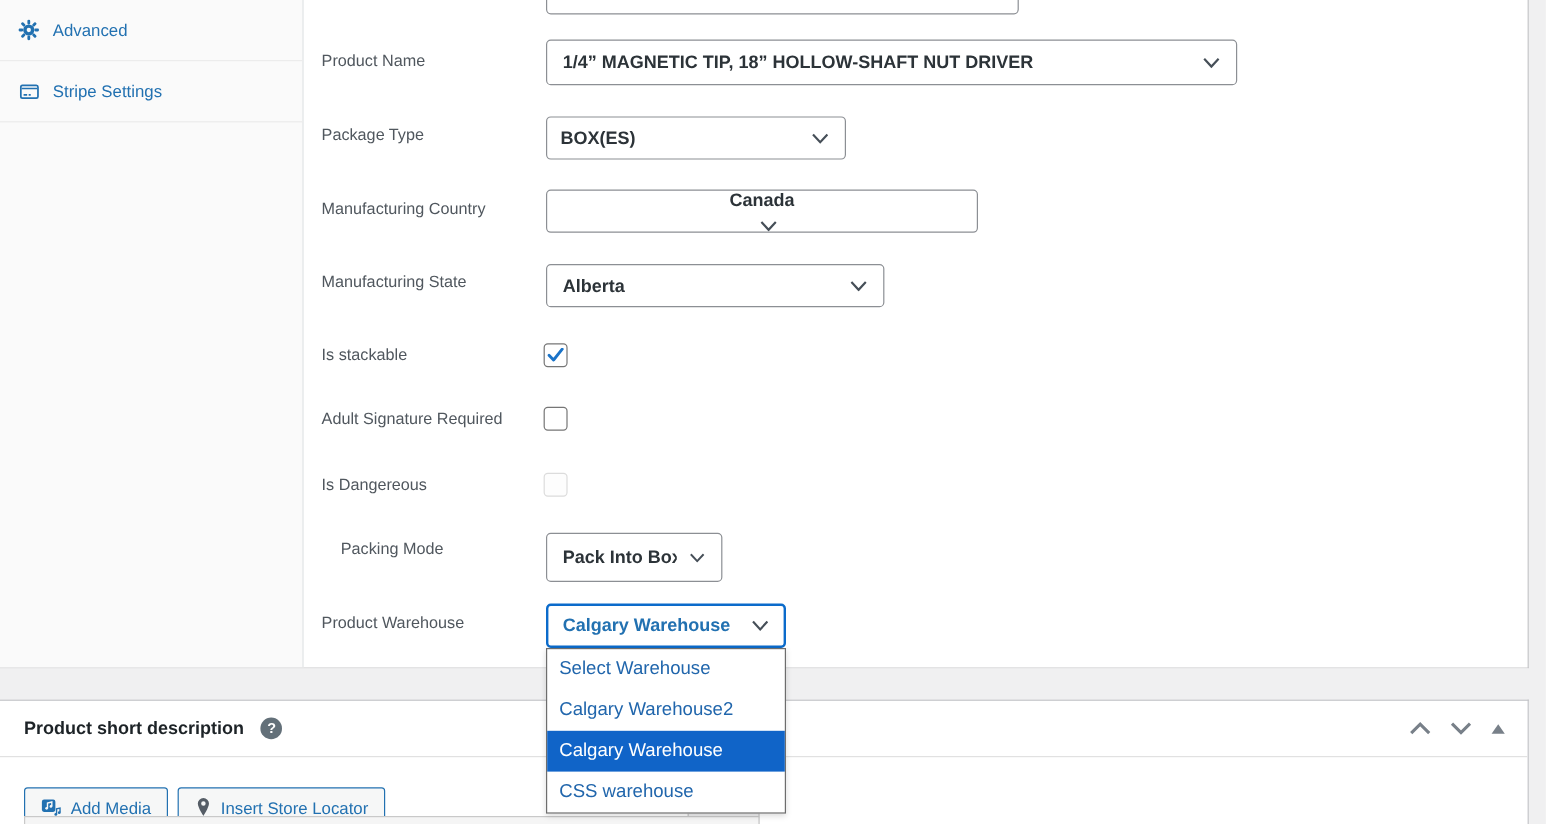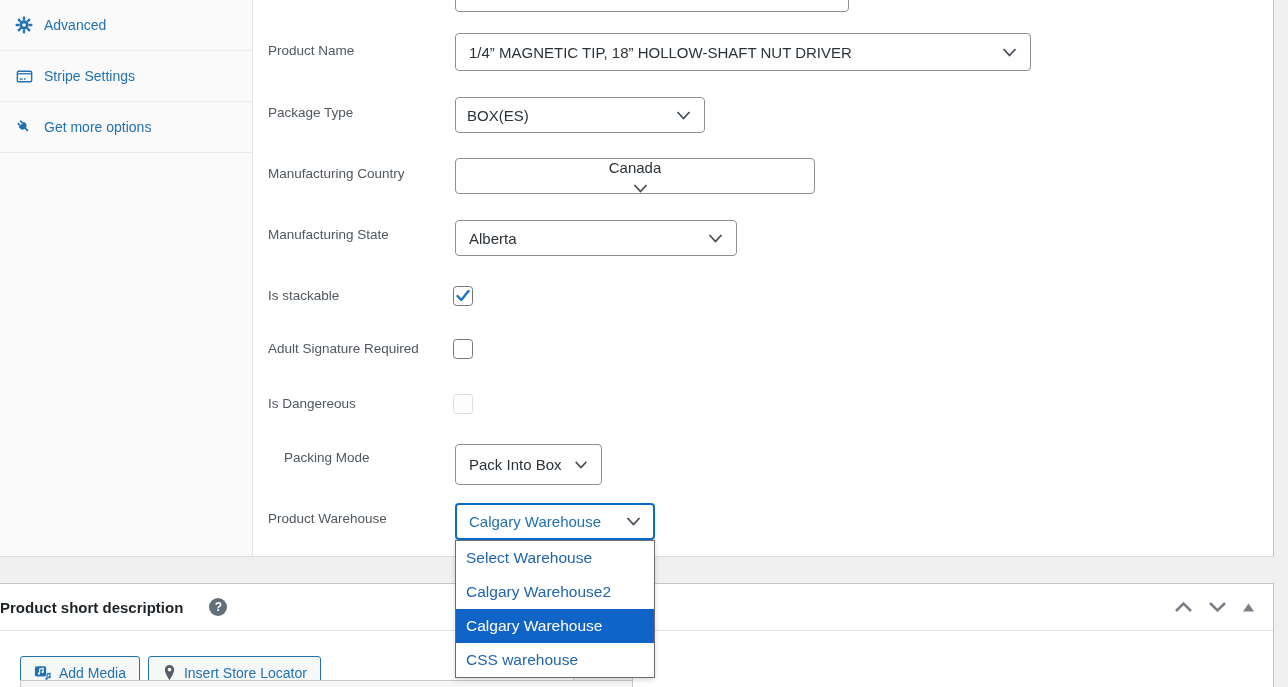--- a/index.html
+++ b/index.html
@@ -25,21 +25,21 @@
   .side-item .ico { width:18px; height:18px; display:flex; align-items:center; justify-content:center; }
   
   .flabel {
     position:absolute; left:268px; font-size:13.5px; color:#50575e; white-space:nowrap;
   }
   .sel {
     position:absolute; left:455px; display:flex; align-items:center; justify-content:space-between;
     border:1px solid #8c8f94; border-radius:4px; background:#fff;
     padding:0 13px 0 13px; font-size:15px; color:#2c3338; cursor:pointer;
   }
-  .sel .txt { white-space:nowrap; overflow:hidden; }
+  .sel .txt { white-space:nowrap; overflow:hidden;font-weight:bold; }
   .sel.focused {
     border:2px solid #0b6bcb; color:#2271b1; padding:0 12px;
   }
   .chev { flex:0 0 auto; margin-left:10px; display:block; }
   .chk {
     position:absolute; left:453px; width:20px; height:20px; border:1px solid #767676;
     border-radius:3.5px; background:#fff; display:flex; align-items:center; justify-content:center;
     cursor:pointer;
   }
   .chk.disabled { border-color:#dcdcdc; background:#fdfdfd; cursor:default; }
@@ -57,21 +57,21 @@
     font-size:15.5px; color:#2166ac; cursor:pointer; white-space:nowrap;
   }
   .opt.selected { background:#1064c8; color:#fff; }
   
   .postbox {
     position:absolute; left:0; top:583px; width:1274px; height:104px;
     background:#fff; border:1px solid #c3c4c7; border-left:none; border-bottom:none;
   }
   .postbox-header {
     position:relative; height:47px; border-bottom:1px solid #e1e1e1;
-    display:flex; align-items:center; gap:12px;
+    display:flex; align-items:center; padding-left:20px;
   }
   .postbox-title { font-size:15px; font-weight:700; color:#1d2327; }
   .helptip {
     width:18px; height:18px; border-radius:50%; background:#637079; color:#fff;
     font-size:12px; font-weight:700; display:flex; align-items:center; justify-content:center;
     margin-left:14px; cursor:pointer;
   }
   .header-controls {
     position:absolute; right:18px; top:0; height:100%;
     display:flex; align-items:center; gap:15px;
@@ -125,32 +125,20 @@
         <span class="ico">
           <svg width="17" height="17" viewBox="0 0 20 20">
             <rect x="1.6" y="3.8" width="16.8" height="12.4" rx="1.6" fill="none" stroke="#2271b1" stroke-width="1.7"></rect>
             <line x1="2.4" y1="6.8" x2="17.6" y2="6.8" stroke="#2271b1" stroke-width="1.5"></line>
             <line x1="4.3" y1="13" x2="7.8" y2="13" stroke="#2271b1" stroke-width="1.6"></line>
             <line x1="9.3" y1="13" x2="11.3" y2="13" stroke="#2271b1" stroke-width="1.6"></line>
           </svg>
         </span>
         <span>Stripe Settings</span>
       </div>
-      <div class="side-item">
-        <span class="ico">
-          <svg width="16" height="16" viewBox="0 0 20 20">
-            <g fill="#2271b1" transform="rotate(-45 10 10)">
-              <rect x="6.8" y="1" width="2.1" height="4.2" rx="0.8"></rect>
-              <rect x="11.1" y="1" width="2.1" height="4.2" rx="0.8"></rect>
-              <path d="M5.3 5.2h9.4v2.6a4.7 4.7 0 0 1-3.6 4.6V17h-2.2v-4.6a4.7 4.7 0 0 1-3.6-4.6z"></path>
-            </g>
-          </svg>
-        </span>
-        <span>Get more options</span>
-      </div>
     </div>
 
     <div class="partial-select"></div>
 
     <div class="flabel" style="top:43px;">Product Name</div>
     <div class="sel" style="top:33px; width:576px; height:38px;">
       <span class="txt">1/4” MAGNETIC TIP, 18” HOLLOW-SHAFT NUT DRIVER</span>
       <svg class="chev" width="15" height="9" viewBox="0 0 15 9">
           <polyline points="1.5,1 7.5,7.5 13.5,1" fill="none" stroke="#464f58" stroke-width="1.8"></polyline>
         </svg>

